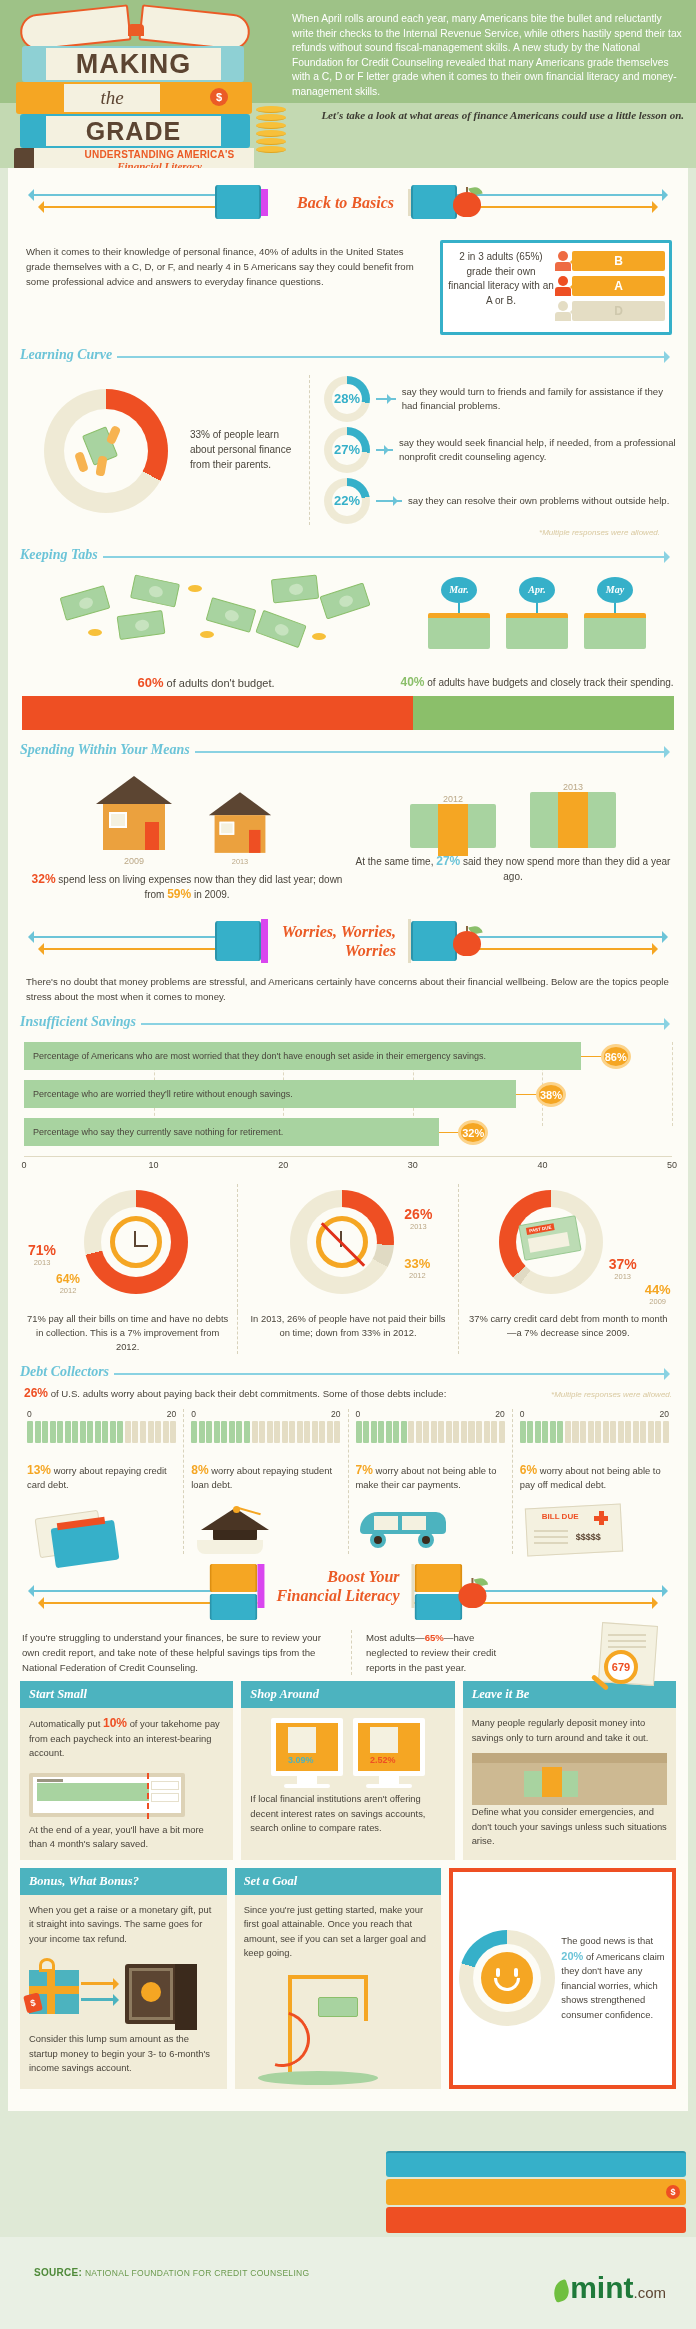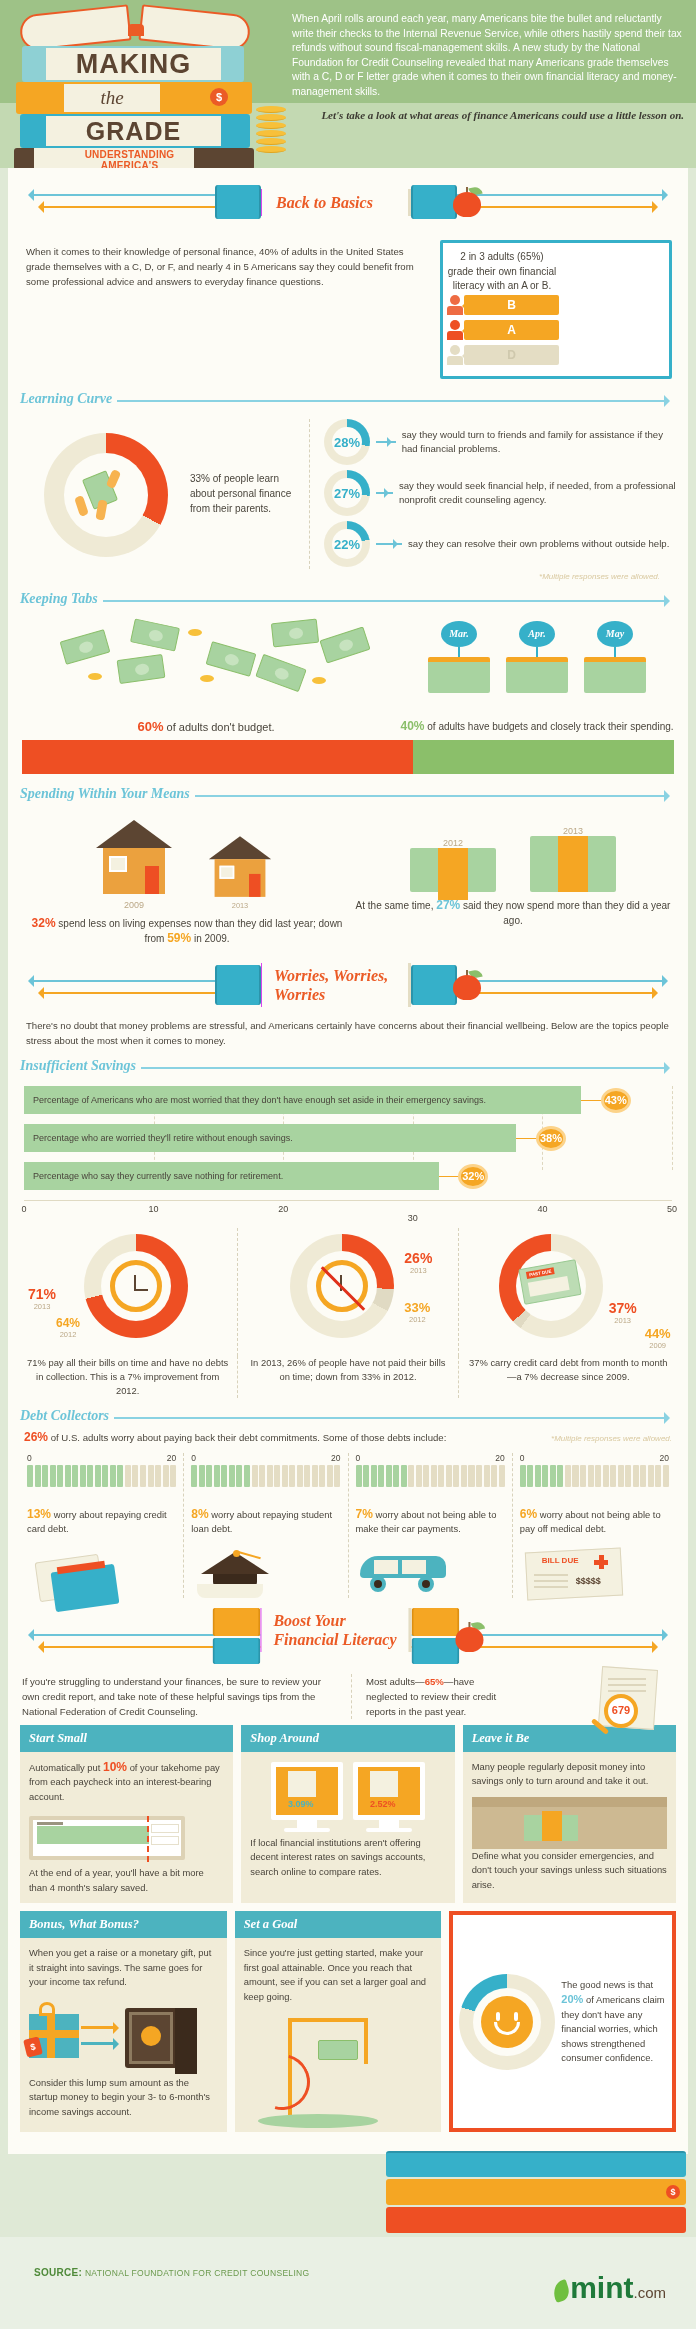--- a/index.html
+++ b/index.html
@@ -35,21 +35,21 @@
   .bk3 { left:14px; top:108px; width:230px; height:34px; background:#36b0c9; }
   .bk4 { left:8px; top:142px; width:240px; height:22px; background:#5c4532; }
 
   .bk-label { position:absolute; background:#f4f1e0; text-align:center; }
   .lbl-making { left:40px; top:42px; width:175px; height:32px; line-height:32px;
       font-size:27px; font-weight:bold; color:#5c4532; letter-spacing:1px; font-family:"Liberation Sans",sans-serif;}
   .lbl-the { left:58px; top:78px; width:96px; height:28px; line-height:28px;
       font-size:19px; font-style:italic; color:#5c4532; font-family:"Liberation Serif",serif;}
   .lbl-grade { left:40px; top:110px; width:175px; height:30px; line-height:30px;
       font-size:25px; font-weight:bold; color:#5c4532; letter-spacing:1px;}
-  .lbl-sub { left:28px; top:142px; width:160px; height:24px; background:#f4f1e0; padding-top:1px;padding-left:31px;}
+  .lbl-sub { left:28px; top:142px; width:220px; height:24px; background:#f4f1e0; padding-top:1px;padding-left:31px;}
   .lbl-sub .l1 { font-size:10px; font-weight:bold; color:#eb5b26; letter-spacing:.2px;}
   .lbl-sub .l2 { font-size:11px; font-weight:bold; font-style:italic; color:#eb5b26; font-family:"Liberation Serif",serif;}
   .coin-dollar { position:absolute; left:204px; top:82px; width:18px;height:18px;border-radius:50%;
       background:#eb5b26; color:#fff; font-size:11px; font-weight:bold; text-align:center; line-height:18px;}
   .coins { position:absolute; left:250px; top:100px; width:30px; height:48px;}
   .coins i { display:block; width:30px; height:7px; background:#f7c03a; border-radius:50%; margin-bottom:1px; border-bottom:1px solid #e0a520;}
 
   .hdr-text { position:absolute; left:292px; top:12px; width:392px; color:#fff; font-size:10.3px; line-height:14.5px;}
   .hdr-tag { position:absolute; left:292px; top:108px; width:392px; text-align:right;
       font-family:"Liberation Serif",serif; font-style:italic; font-weight:bold; color:#3c3a32; font-size:11px; line-height:15px;}
@@ -62,22 +62,22 @@
   .ribbon .line-blue { position:absolute; left:22px; right:22px; top:20px; height:2px; background:#6cc4d8;}
   .ribbon .line-gold { position:absolute; left:32px; right:32px; top:32px; height:2px; background:#f5a623;}
   .ribbon .ar { position:absolute; width:0;height:0; }
   .ribbon .ar.bl-l { left:14px; top:15px; border:6px solid transparent; border-right-color:#6cc4d8;}
   .ribbon .ar.bl-r { right:14px; top:15px; border:6px solid transparent; border-left-color:#6cc4d8;}
   .ribbon .ar.gd-l { left:24px; top:27px; border:6px solid transparent; border-right-color:#f5a623;}
   .ribbon .ar.gd-r { right:24px; top:27px; border:6px solid transparent; border-left-color:#f5a623;}
   .ribbon .scroll-wrap { position:absolute; left:50%; transform:translateX(-50%); top:2px; height:52px; display:flex; align-items:center;}
   .ribbon .roll { width:46px; height:34px; background:#36b0c9; border-radius:3px; border-left:2px solid #2b94ab; border-right:2px solid #2b94ab;}
   .ribbon .roll.gold { background:#f5a623; border-left-color:#dd8f12; border-right-color:#dd8f12;}
-  .ribbon .scroll-center { background:#fdfcf6; border-left:1px solid #d946ef; border-right:3px solid #e4ddc4;
-     padding:4px 14px; min-width:150px; text-align:left; }
+  .ribbon .scroll-center { background:#fdfcf6; border-left:7px solid #d946ef; border-right:3px solid #e4ddc4;
+     padding:4px 14px; min-width:150px; text-align:right; }
   .ribbon .scroll-center span { display:block; font-family:"Liberation Serif",serif; font-style:italic; font-weight:bold;
      color:#eb5b26; font-size:16px; line-height:19px;}
   .ribbon .apple { position:relative; width:28px;height:30px; margin-left:-4px;}
   .ribbon .apple .body { position:absolute; left:0;top:5px; width:28px;height:25px; background:#ee4f23; border-radius:50% 50% 46% 46%;}
   .ribbon .apple .leaf { position:absolute; left:16px; top:0; width:13px;height:8px; background:#8bbf6a; border-radius:0 10px 0 10px; transform:rotate(-12deg);}
   .ribbon .apple .stem { position:absolute; left:13px; top:0px; width:2px;height:8px; background:#8a6642;}
 
   
   .sec { position:relative; height:24px; margin:4px 12px 0 12px;}
   .sec .t { font-family:"Liberation Serif",serif; font-style:italic; color:#6cc4d8; font-size:14px; font-weight:bold;
@@ -87,21 +87,21 @@
 
   .body-txt { font-size:9.6px; color:#4a453c; line-height:15px;}
   .or { color:#ee4f23; font-weight:bold;}
   .gd { color:#f5a623; font-weight:bold;}
   .tl { color:#6cc4d8; font-weight:bold;}
   .gr { color:#8bbf6a; font-weight:bold;}
 
   
   .btb { display:flex; padding:10px 14px 6px 18px; gap:14px;}
   .btb .left { width:400px; padding-top:4px;}
-  .btb .grade-card { width:232px; border:3px solid #36b0c9; background:#fff; display:flex; padding:7px 4px; border-radius:2px; position:relative;flex-direction:column;}
+  .btb .grade-card { width:232px; border:3px solid #36b0c9; background:#fff; display:flex; padding:7px 4px; border-radius:2px; position:relative;}
   .btb .grade-card .txt { width:110px; text-align:center; font-size:10px; color:#4a453c; line-height:14.5px;}
   .btb .grade-card .bars { width:112px;}
   .gbar { display:flex; align-items:center; height:22px; margin-bottom:3px;}
   .gbar .person { width:16px; height:20px; position:relative; margin-right:1px;}
   .gbar .person .h { position:absolute; left:3px; top:0; width:10px;height:10px;border-radius:50%;}
   .gbar .person .b { position:absolute; left:0; top:11px; width:16px;height:9px; border-radius:3px 3px 0 0;}
   .gbar .speech { flex:1; height:20px; color:#fff; font-weight:bold; font-size:12px;
      display:flex; align-items:center; justify-content:center; border-radius:2px; position:relative;}
   .gbar .speech:before { content:""; position:absolute; left:-7px; top:6px; border:5px solid transparent; }
   .gbar.b1 .person .h,.gbar.b1 .person .b { background:#ee6b43;}
@@ -499,38 +499,38 @@
       <div style="position:relative;">
         <div class="vgrid" style="left:20%;"></div>
           <div class="vgrid" style="left:40%;"></div>
         <div class="vgrid" style="left:60%;"></div>
           <div class="vgrid" style="left:80%;"></div>
         <div class="vgrid" style="left:100%;"></div>
 
         <div class="brow">
           <div class="fill" style="width:86%;">Percentage of Americans who are most worried that they don't have enough set aside in their emergency savings.</div>
           <div class="lead" style="left:86%;width:6%;"></div>
-          <div class="bubble" style="left:89%;">43%</div>
+          <div class="bubble" style="left:89%;">86%</div>
         </div>
         <div class="brow">
           <div class="fill" style="width:76%;">Percentage who are worried they'll retire without enough savings.</div>
           <div class="lead" style="left:76%;width:6%;"></div>
           <div class="bubble" style="left:79%;">38%</div>
         </div>
         <div class="brow">
           <div class="fill" style="width:64%;">Percentage who say they currently save nothing for retirement.</div>
           <div class="lead" style="left:64%;width:6%;"></div>
           <div class="bubble" style="left:67%;">32%</div>
         </div>
       </div>
       <div class="baxis">
         <span style="left:0%;">0</span>
         <span style="left:20%;">10</span>
         <span style="left:40%;">20</span>
-        <span style="left:60%;margin-top:9px;">30</span>
+        <span style="left:60%;">30</span>
         <span style="left:80%;">40</span>
         <span style="left:100%;">50</span>
       </div>
     </div>
 
 
     <div class="pp">
       <div class="col">
         <div class="donut" style="position:absolute;left:66px;top:6px;width:104px;height:104px;background:conic-gradient(#ee4f23 0 71%, #efead5 71% 100%);">
           <div class="hole" style="left:17px;top:17px;width:70px;height:70px;"></div>

